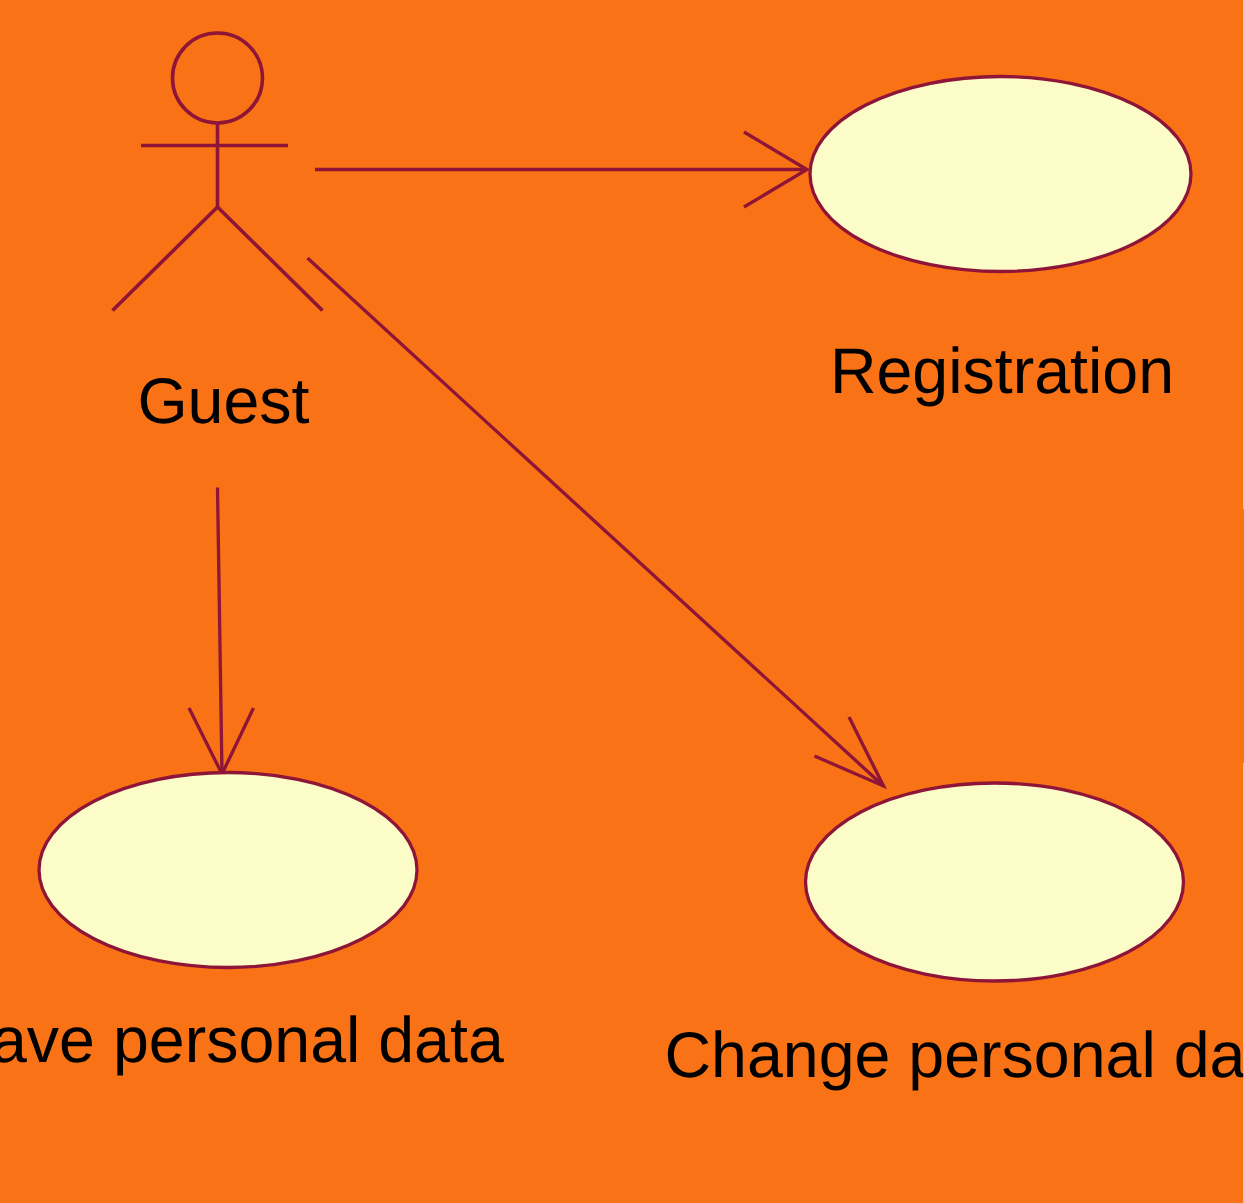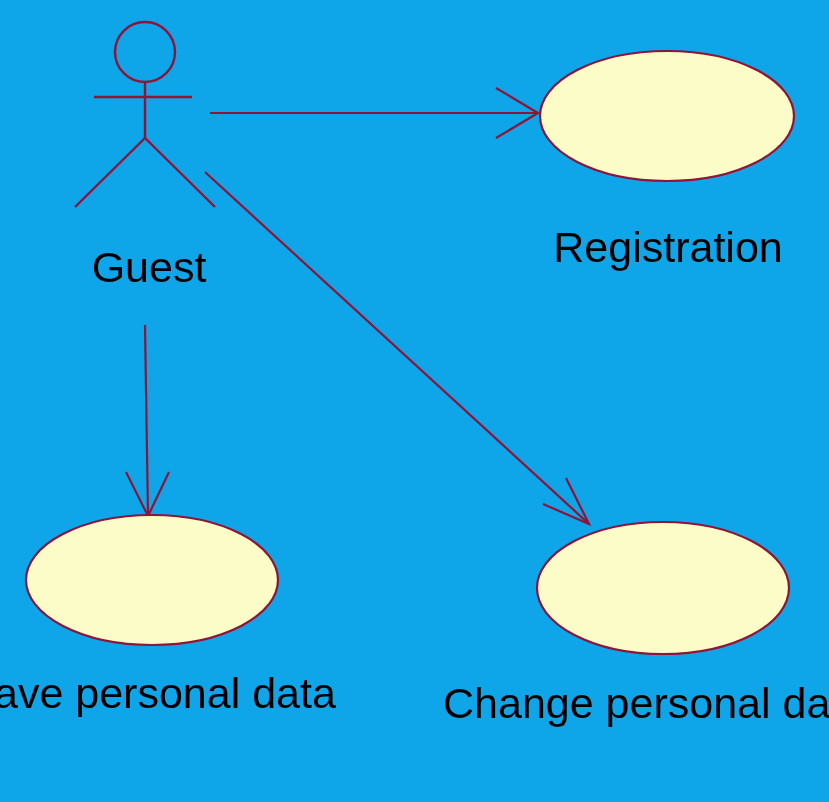--- a/index.html
+++ b/index.html
@@ -10,21 +10,21 @@
   body {
     width: 829px;
     height: 802px;
     overflow: hidden;
     font-family: "Liberation Sans", sans-serif;
   }
   #diagram-root {
     position: relative;
     width: 829px;
     height: 802px;
-    background: #0ea5e9;
+    background: #f97316;
   }
   svg.canvas {
     position: absolute;
     top: 0;
     left: 0;
     width: 829px;
     height: 802px;
     display: block;
   }
   text.uc-label {

